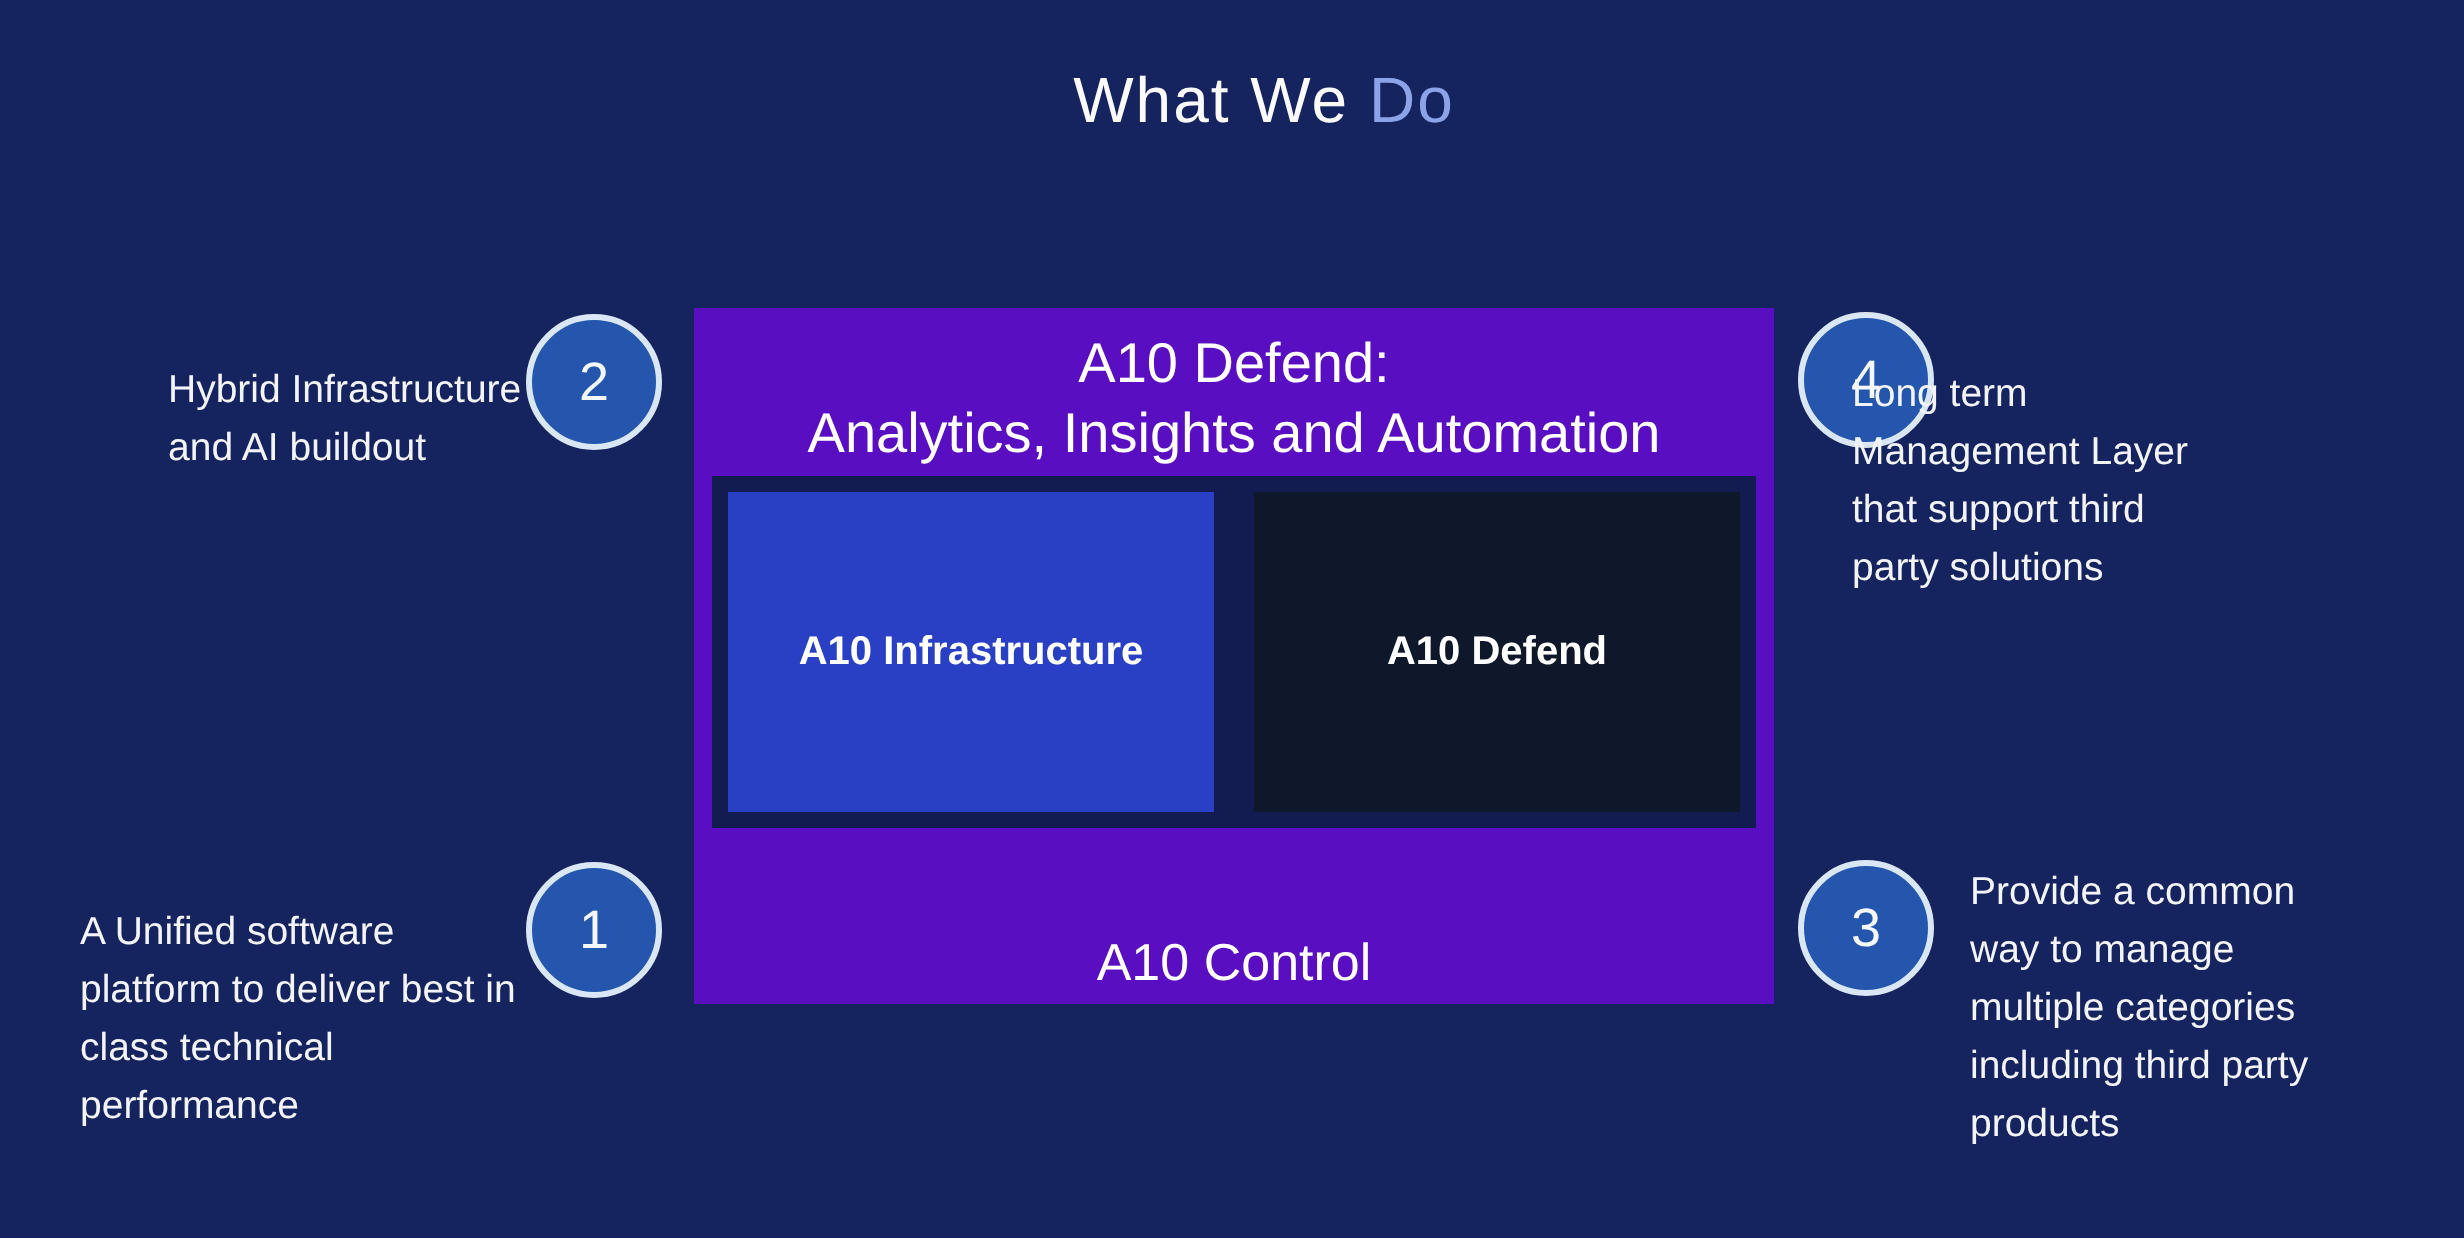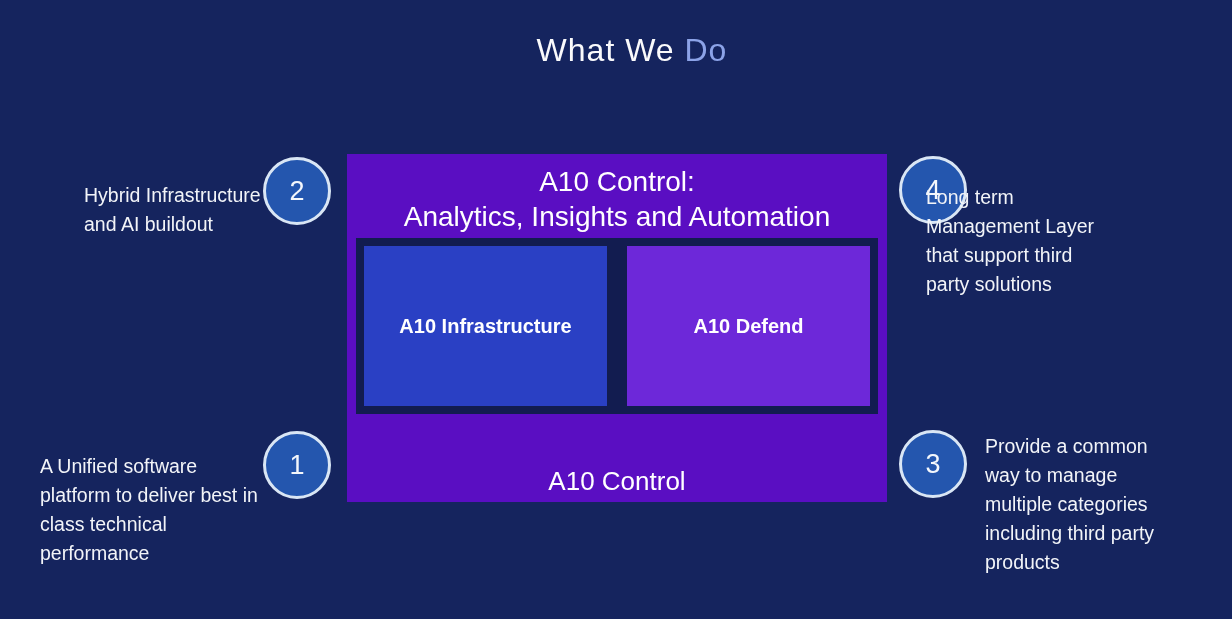--- a/index.html
+++ b/index.html
@@ -57,21 +57,21 @@
   .product-box {
     flex: 1;
     display: flex;
     align-items: center;
     justify-content: center;
     color: #FFFFFF;
     font-size: 20px;
     font-weight: 700;
   }
   .product-box.blue { background: #2A40C4; }
-  .product-box.magenta { background: #6d28d9; }
+  .product-box.magenta { background: #0f172a; }
   .platform-label {
     position: absolute;
     bottom: 0; left: 0; width: 100%;
     height: 42px;
     display: flex;
     align-items: center;
     justify-content: center;
     color: #FFFFFF;
     font-size: 26px;
     font-weight: 400;
@@ -112,21 +112,21 @@
 </style>
 </head>
 <body>
 
 <div class="slide">
 
   <h1 class="title"><span>What We </span><span class="accent">Do</span></h1>
 
   <div class="purple-box">
     <div class="control-label">
-      <div>A10 Control:</div>
+      <div>A10 Defend:</div>
       <div>Analytics, Insights and Automation</div>
     </div>
     <div class="inner-frame">
       <div class="product-box blue">
         <span>A10 Infrastructure</span>
       </div>
       <div class="product-box magenta">
         <span>A10 Defend</span>
       </div>
     </div>

